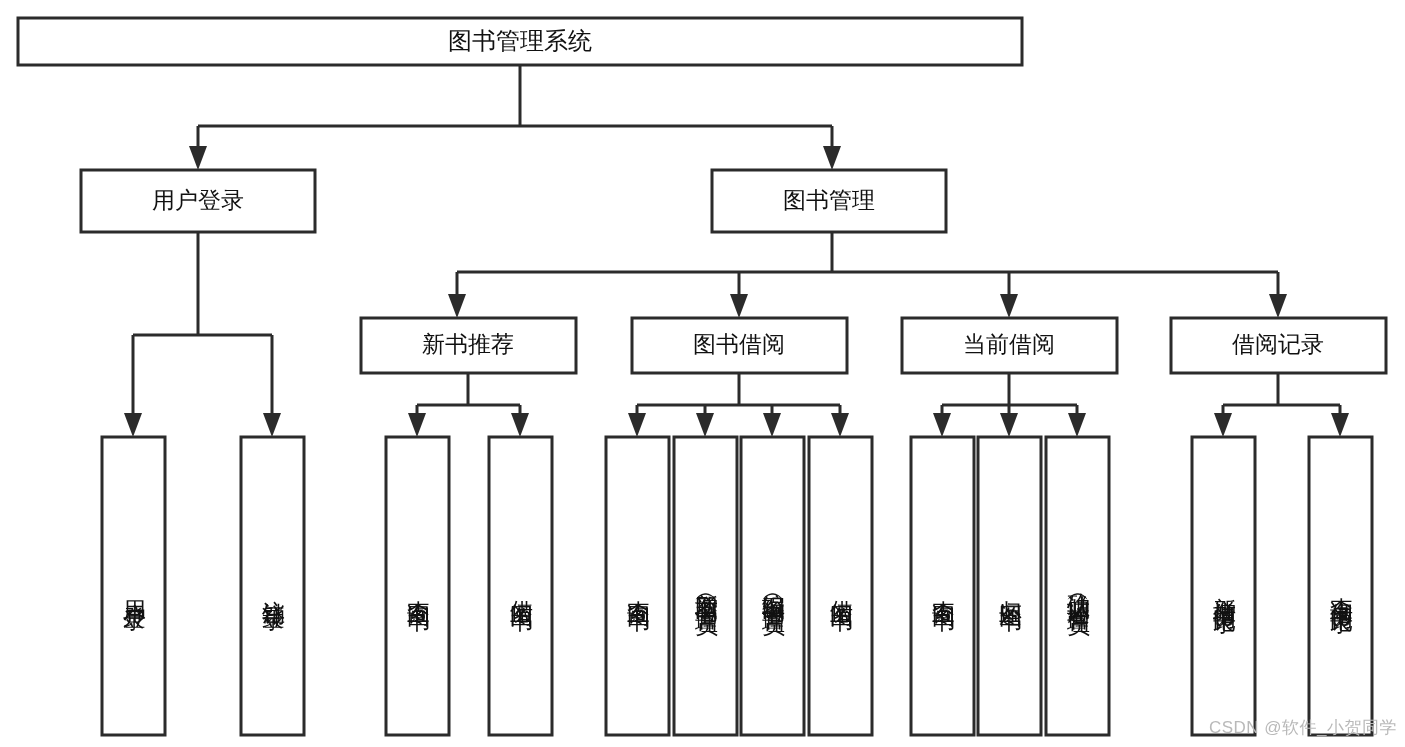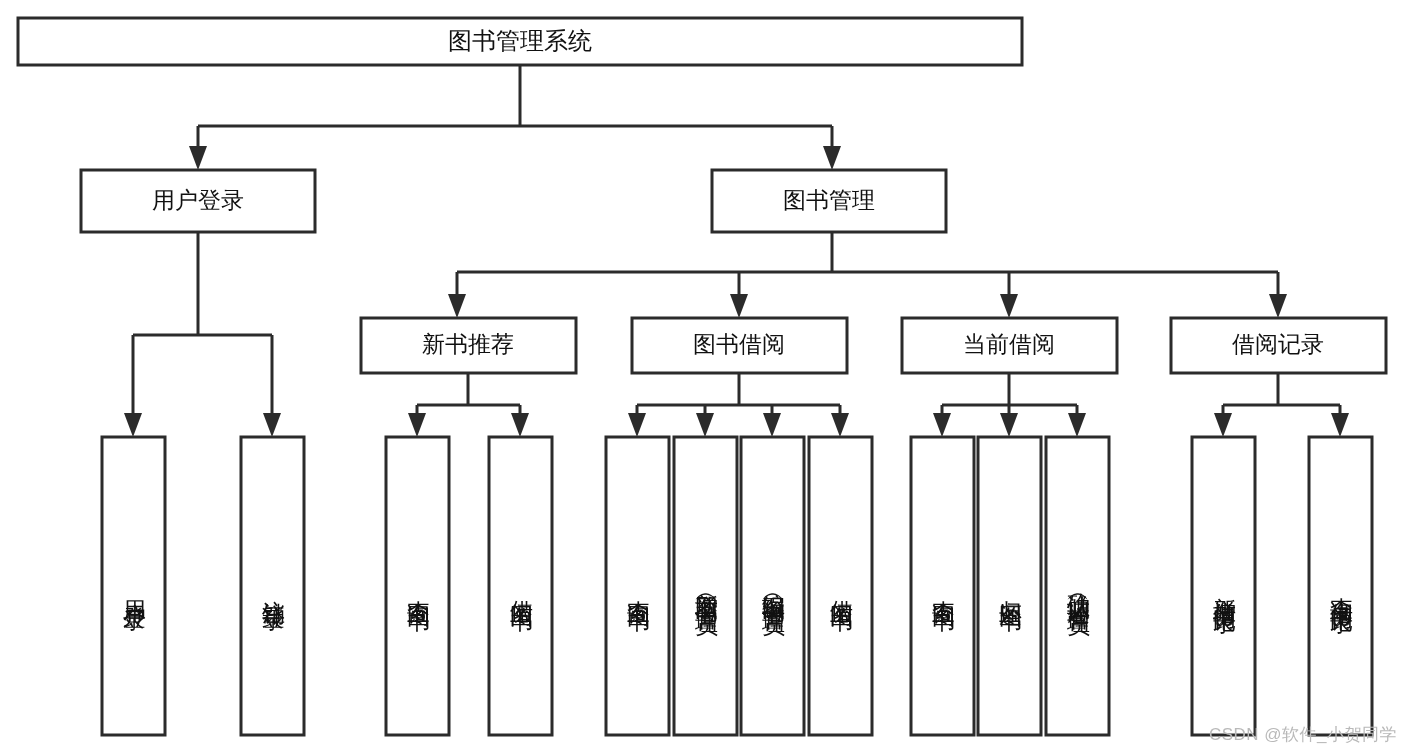--- a/index.html
+++ b/index.html
@@ -22,21 +22,21 @@
     text-anchor:middle;
     dominant-baseline:middle;
     white-space:pre;
   }
   .label-h{font-size:23px;}
   .label-root{font-size:24px;}
   .label-v{font-size:23px;writing-mode:vertical-rl;text-orientation:upright;letter-spacing:3px;}
 
   .watermark{
     position:absolute;
-    right:8px;bottom:1px;
+    right:8px;bottom:8px;
     font-family:"Liberation Sans","DejaVu Sans",sans-serif;
     font-size:17px;
     color:#b9b9b9;
     letter-spacing:.5px;
     user-select:none;
     white-space:nowrap;
   }
 </style>
 </head>
 <body>

